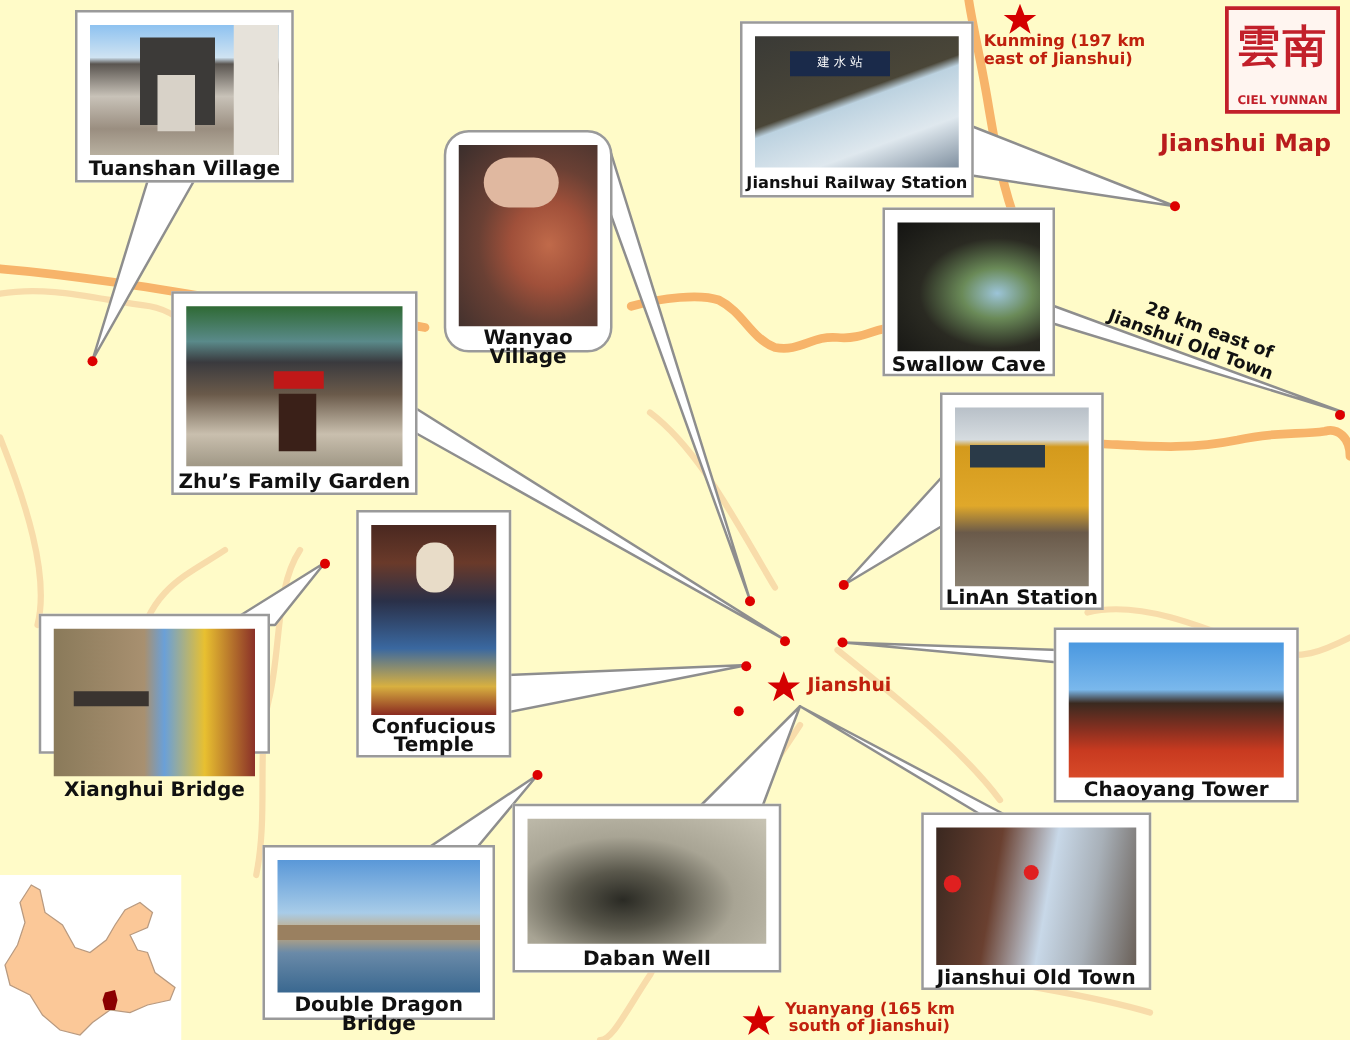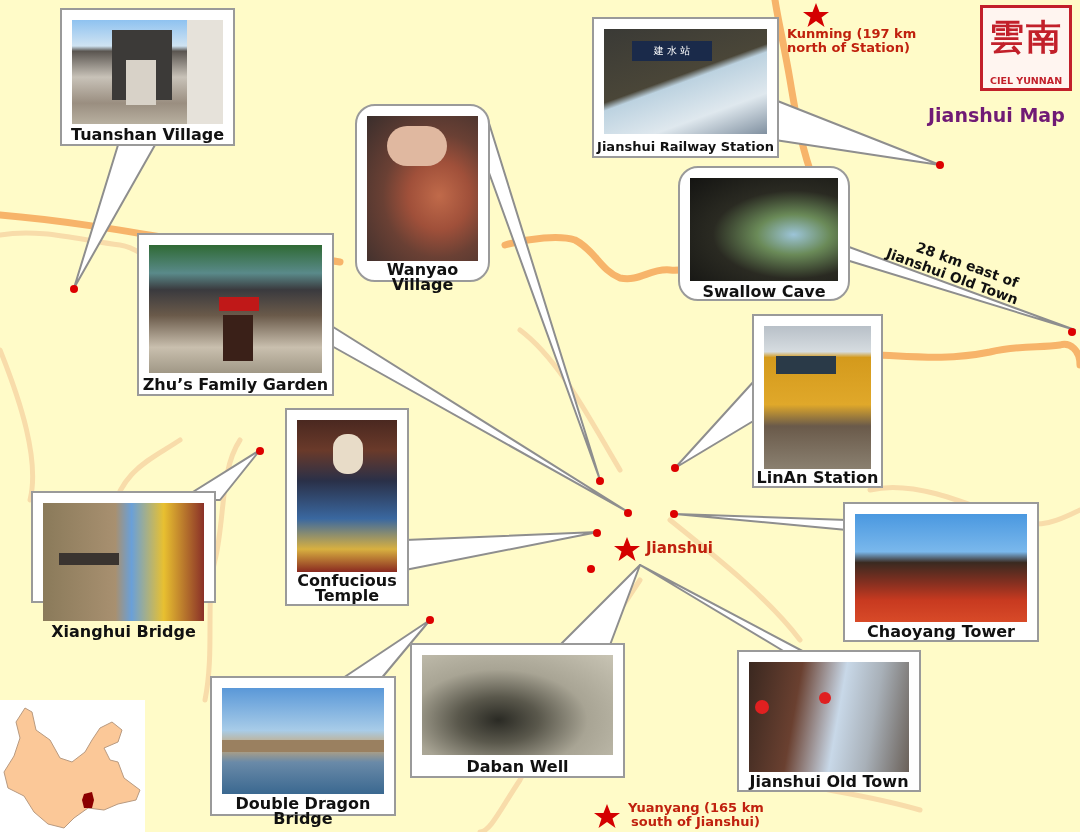--- a/index.html
+++ b/index.html
@@ -3,21 +3,21 @@
 <meta charset="utf-8">
 <style>
   html,body{margin:0;padding:0;}
   body{width:1080px;height:832px;overflow:hidden;position:relative;background:#fffbc8;font-family:"DejaVu Sans","Liberation Sans",sans-serif;}
   #map{position:absolute;left:0;top:0;width:1080px;height:832px;}
   svg.layer{position:absolute;left:0;top:0;}
   .card{position:absolute;background:#fff;border:2px solid #9a9a9a;box-sizing:border-box;}
   .photo{position:absolute;left:10px;top:10px;right:10px;overflow:hidden;}
   .caption{position:absolute;left:0;right:0;text-align:center;font-weight:bold;font-size:16px;color:#111;line-height:15px;}
   .place{position:absolute;color:#c0210e;font-weight:bold;font-size:13px;line-height:14px;}
-  .title{position:absolute;left:928px;top:104px;color:#701a75;font-weight:bold;font-size:19px;}
+  .title{position:absolute;left:928px;top:104px;color:#b91c1c;font-weight:bold;font-size:19px;}
   .dist{position:absolute;font-weight:bold;font-size:14px;color:#111;transform-origin:left top;white-space:nowrap;}
   .logo{position:absolute;left:980px;top:5px;width:92px;height:86px;border:3px solid #c2202a;box-sizing:border-box;background:#fff5f0;}
   .logo .sub{position:absolute;bottom:2px;left:0;right:0;text-align:center;color:#c2202a;font-size:9.5px;font-weight:bold;}
   .dot{position:absolute;width:8px;height:8px;border-radius:50%;background:#d00;margin:-4px 0 0 -4px;}
   .inset{position:absolute;left:0;top:700px;width:145px;height:132px;background:#fff;}
 </style>
 </head>
 <body>
 
 <div id="map">
@@ -75,21 +75,21 @@
     <div class="caption" style="top:156px;">Wanyao Village</div>
   </div>
 
   <div class="card" style="left:592px;top:17px;width:187px;height:141px;">
     <div class="photo" style="height:105px;background:linear-gradient(160deg,#3a3a36 0%,#4a4638 45%,#bcd2e0 50%,#dfe8ee 75%,#8090a0 100%);">
       <div style="position:absolute;left:28px;top:12px;width:80px;height:20px;background:#1a2a4a;color:#fff;font-size:10px;text-align:center;line-height:20px;">建 水 站</div>
     </div>
     <div class="caption" style="top:120px;font-size:13px;">Jianshui Railway Station</div>
   </div>
 
-  <div class="card" style="left:678px;top:166px;width:172px;height:135px;border-radius:20px;">
+  <div class="card" style="left:706px;top:166px;width:138px;height:135px;">
     <div class="photo" style="height:103px;background:radial-gradient(ellipse at 70% 55%,#9cc4d8 0%,#6a8a58 25%,#2a2a22 55%,#141412 100%);"></div>
     <div class="caption" style="top:116px;">Swallow Cave</div>
   </div>
 
   <div class="card" style="left:137px;top:233px;width:197px;height:163px;">
     <div class="photo" style="height:128px;background:linear-gradient(180deg,#2f6a34 0%,#5a8a8a 22%,#3a3a3e 35%,#6a5a4a 55%,#c9bfae 80%,#a09886 100%);">
       <div style="position:absolute;left:70px;top:52px;width:40px;height:14px;background:#c01818;"></div>
       <div style="position:absolute;left:74px;top:70px;width:30px;height:46px;background:#3a2018;"></div>
     </div>
     <div class="caption" style="top:142px;">Zhu’s Family Garden</div>
@@ -158,21 +158,21 @@
   <svg class="layer" width="1080" height="832">
     <g fill="#d40000">
       <polygon points="816,3 819.5,12 829,12 821.5,17.5 824.5,27 816,21 807.5,27 810.5,17.5 803,12 812.5,12"></polygon>
       <polygon points="627,537 630.5,546 640,546 632.5,551.5 635.5,561 627,555 618.5,561 621.5,551.5 614,546 623.5,546"></polygon>
       <polygon points="607,804 610.5,813 620,813 612.5,818.5 615.5,828 607,822 598.5,828 601.5,818.5 594,813 603.5,813"></polygon>
     </g>
   </svg>
 
   <div class="place" style="left:787px;top:27px;">
     <div>Kunming (197 km</div>
-    <div>north of Station)</div>
+    <div>east of Jianshui)</div>
   </div>
   <div class="place" style="left:646px;top:541px;font-size:15px;">Jianshui</div>
   <div class="place" style="left:628px;top:801px;">
     <div>Yuanyang (165 km</div>
     <div style="padding-left:3px;">south of Jianshui)</div>
   </div>
 
   <div class="dist" style="left:912px;top:236px;transform:rotate(20deg);">
     <div style="padding-left:8px;">28 km east of</div>
     <div style="margin-left:-18px;">Jianshui Old Town</div>

